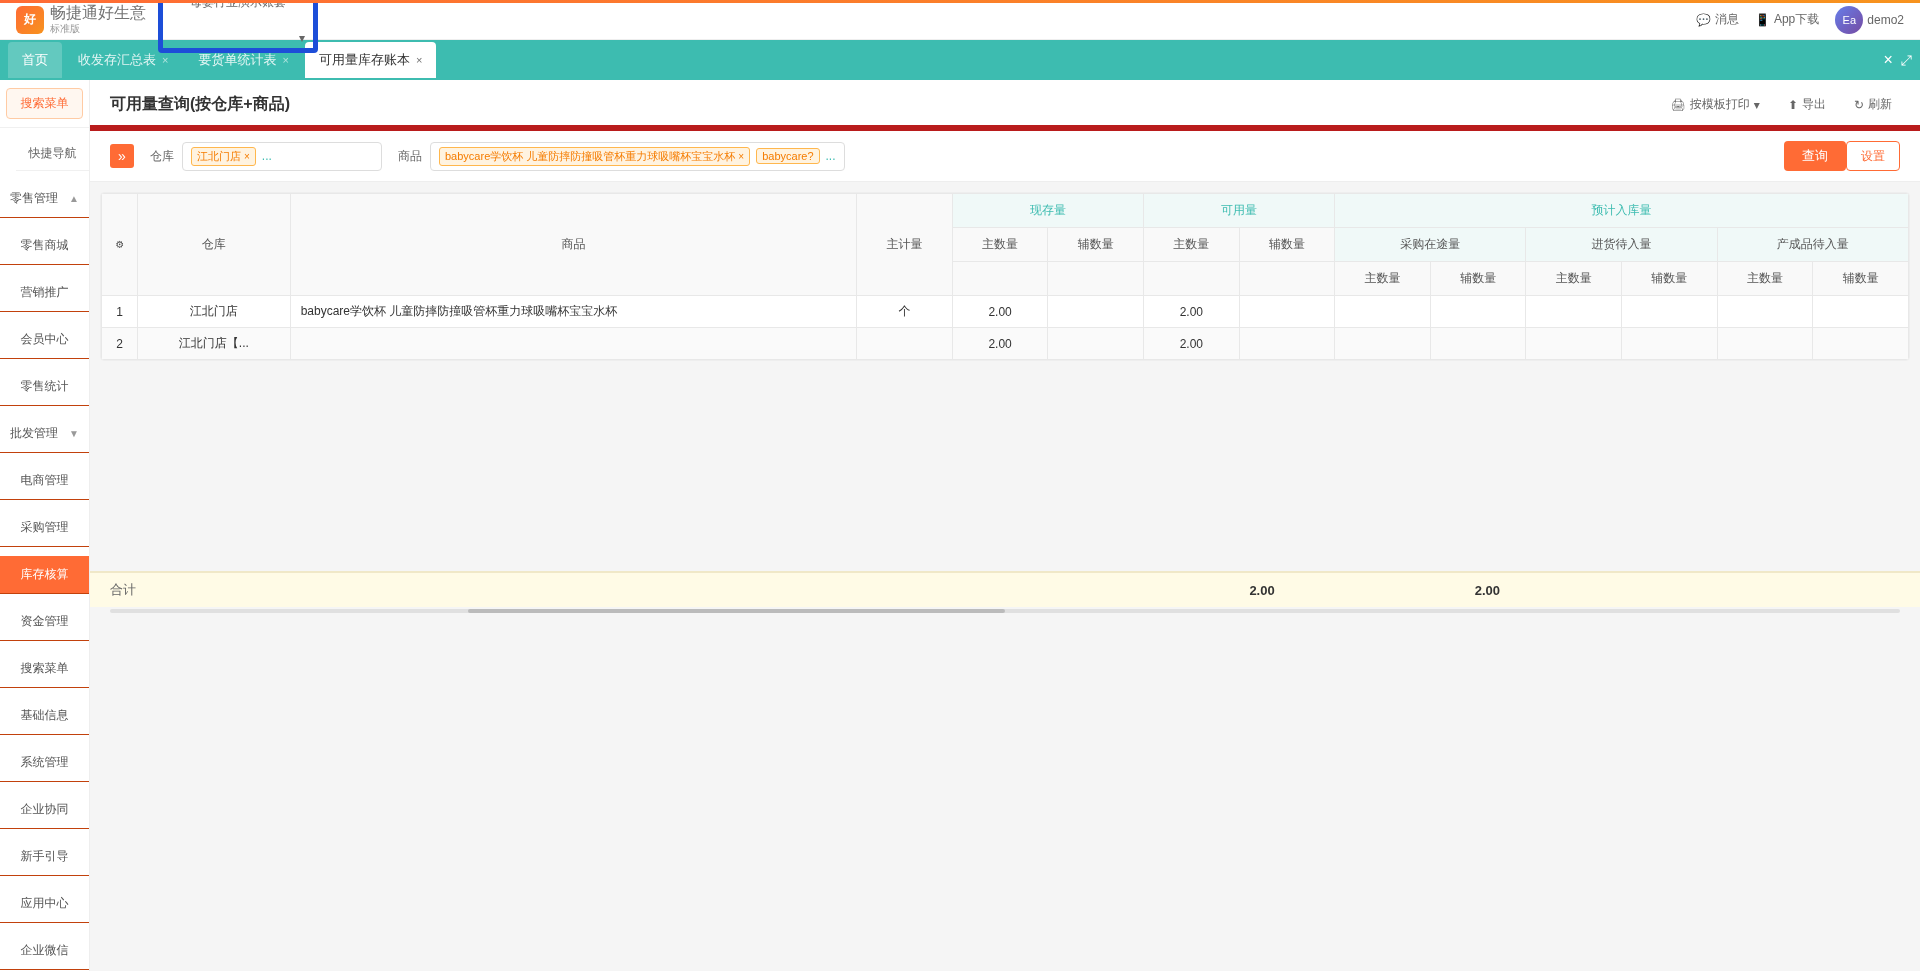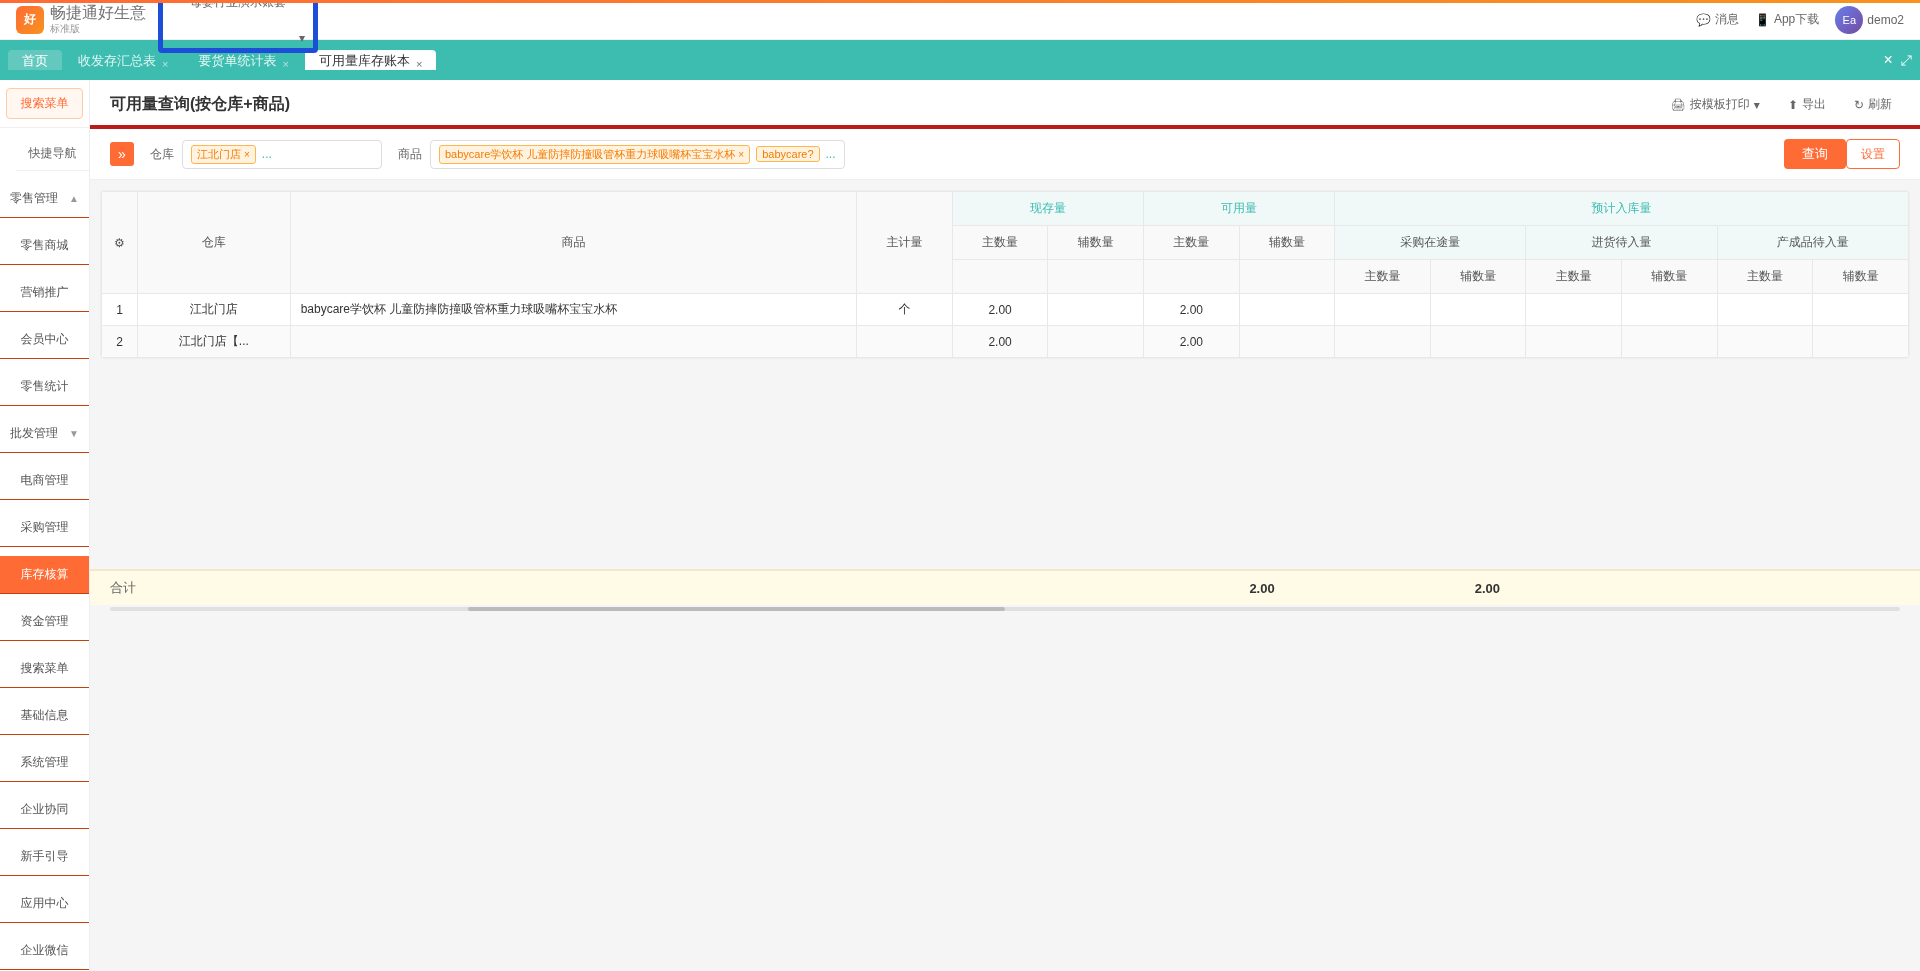--- a/index.html
+++ b/index.html
@@ -88,25 +88,25 @@
     
     .tab-bar {
       height: 40px;
       background: #3dbcb0;
       display: flex;
       align-items: center;
       padding: 0 8px;
       gap: 2px;
     }
     .tab {
-      height: 20px;
+      height: 36px;
       padding: 0 14px;
       border-radius: 4px 4px 0 0;
       display: flex;
-      align-items: flex-end;
+      align-items: center;
       gap: 6px;
       cursor: pointer;
       font-size: 13px;
       color: rgba(255,255,255,0.85);
       white-space: nowrap;
     }
     .tab.active {
       background: #fff;
       color: #333;
     }
@@ -200,21 +200,21 @@
       padding: 0;
     }
 
     
     .page-header {
       background: #fff;
       padding: 12px 20px 8px;
       display: flex;
       align-items: center;
       justify-content: space-between;
-      border-bottom: 4px solid #b91c1c;
+      border-bottom: 6px solid #b91c1c;
       gap: 44px;
     }
     .page-title {
       font-size: 16px;
       font-weight: bold;
       color: #333;
     }
     .page-actions {
       display: flex;
       align-items: center;
@@ -331,20 +331,21 @@
       font-size: 12px;
     }
     th {
       background: #f9f9f9;
       border: 1px solid #e8e8e8;
       padding: 8px 10px;
       text-align: center;
       font-weight: 500;
       color: #555;
       white-space: nowrap;
+      font-family: Liberation Mono, monospace;
     }
     td {
       border: 1px solid #e8e8e8;
       padding: 7px 10px;
       text-align: center;
       color: #333;
     }
     .th-group {
       background: #f0f9f8;
     }

